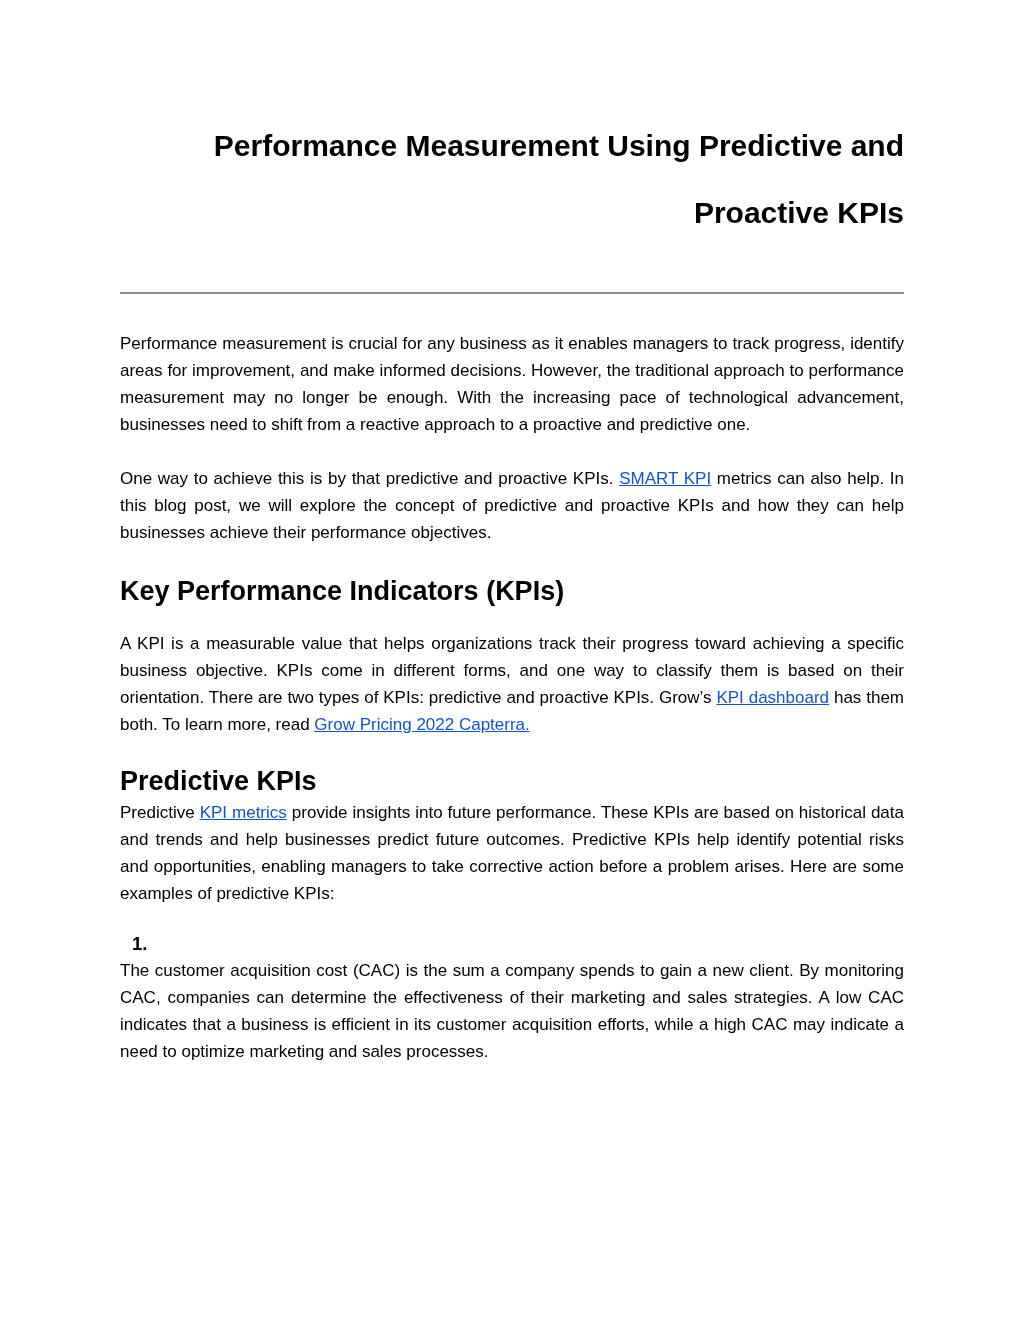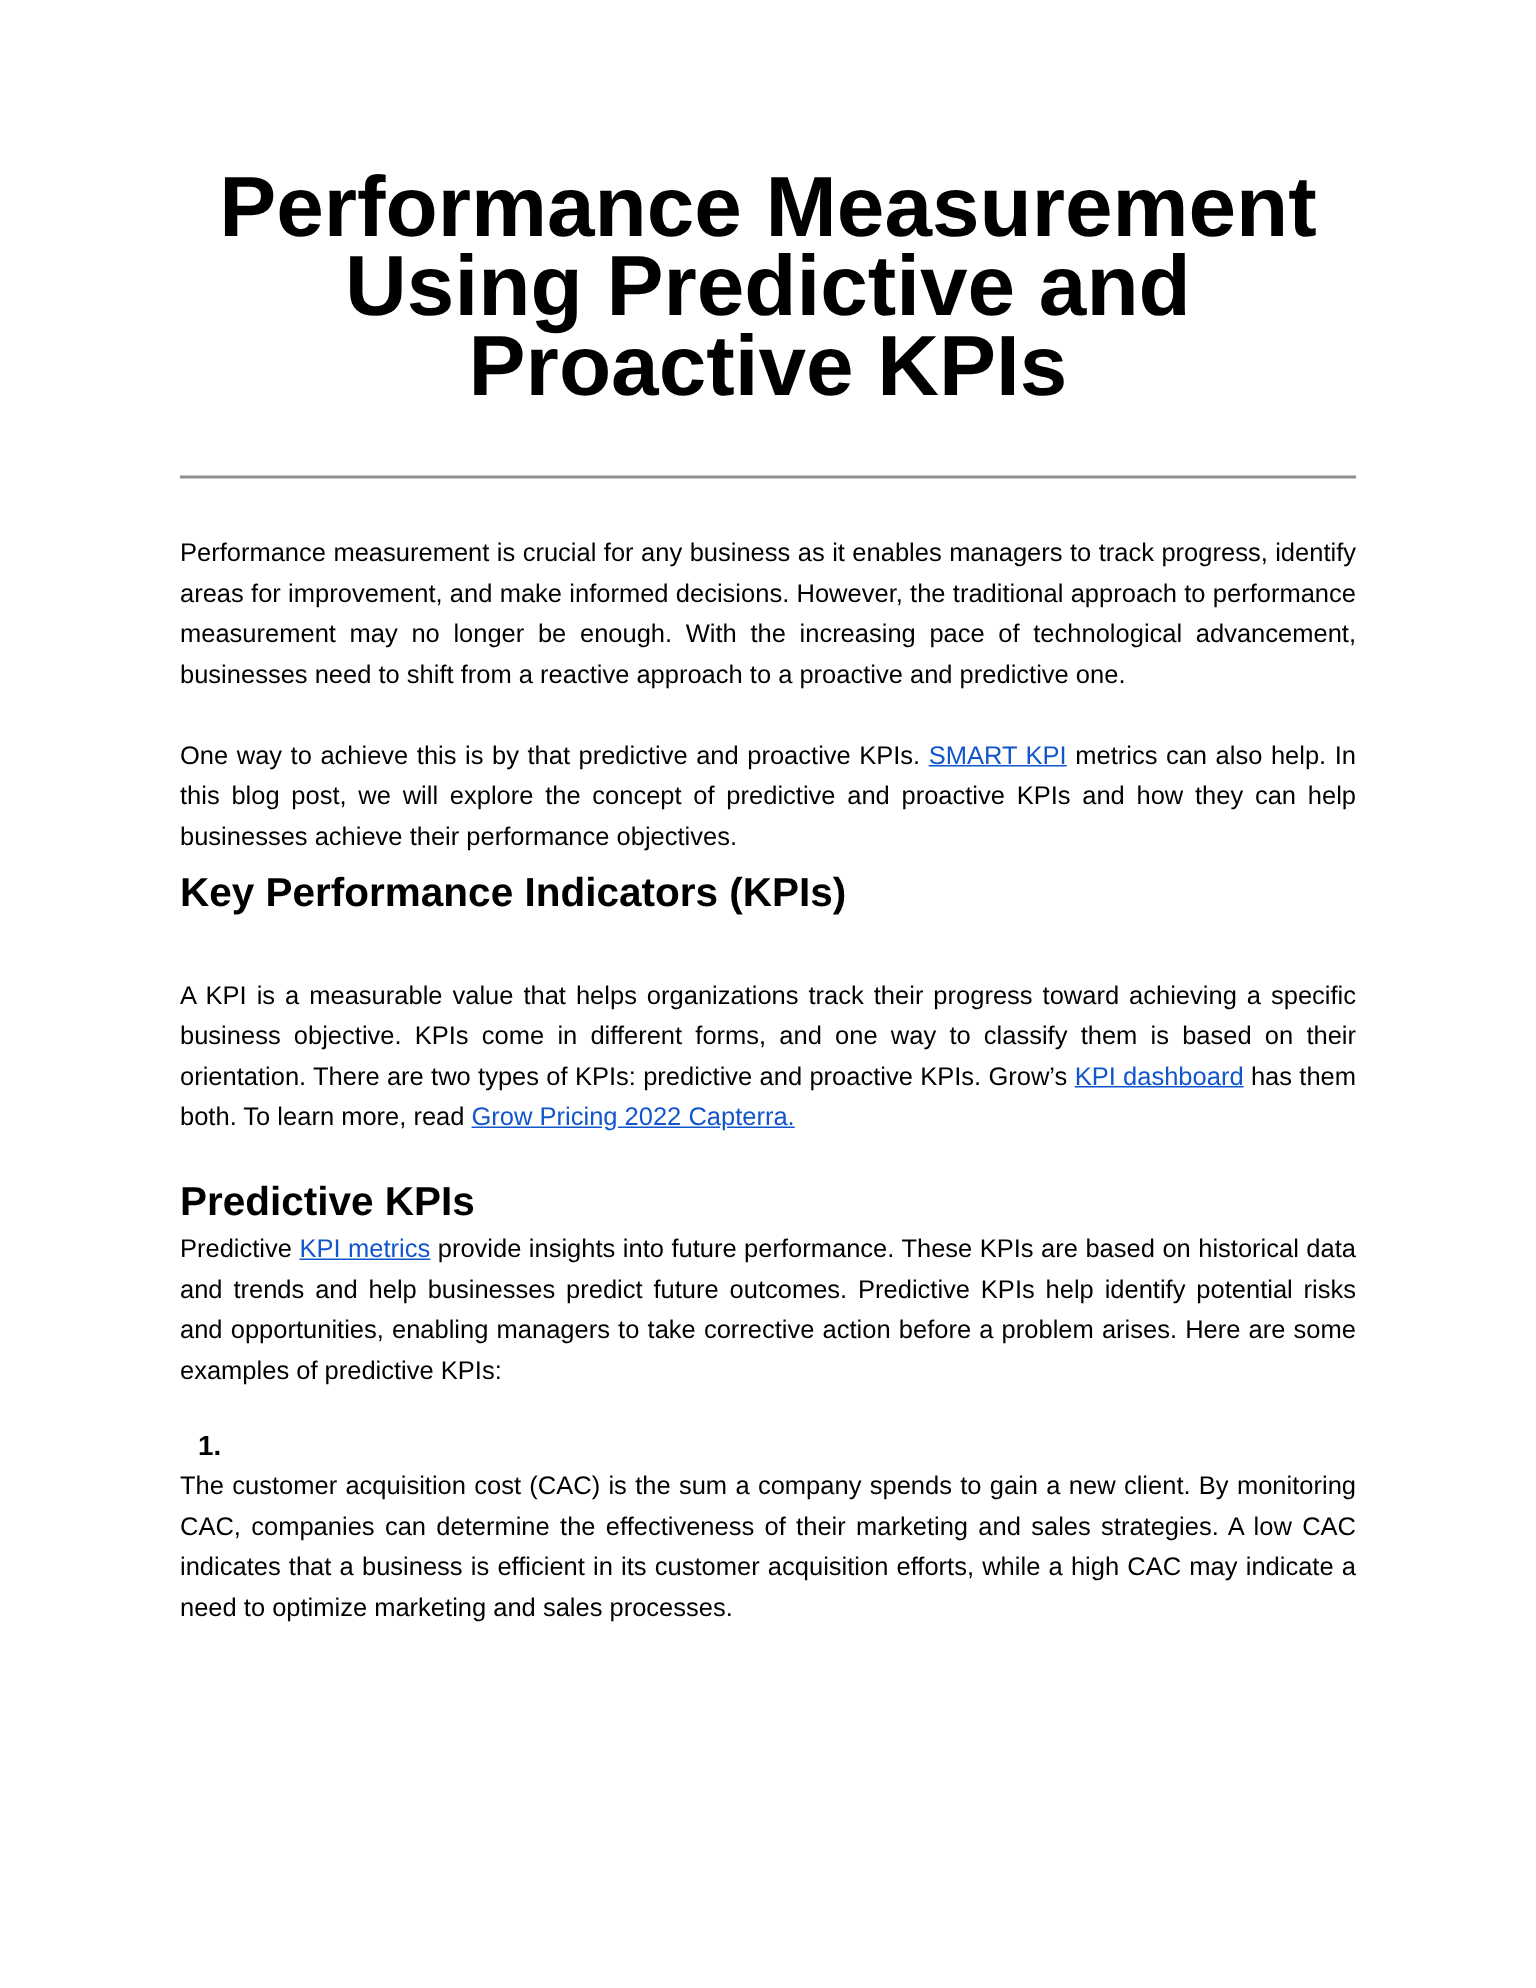--- a/index.html
+++ b/index.html
@@ -13,24 +13,24 @@
     height: 1325px;
     box-sizing: border-box;
     padding: 112px 120px 0 120px;
     background: var(--bg, #ffffff);
     color: var(--text, #000000);
     font-family: "Liberation Sans", "DejaVu Sans", sans-serif;
     overflow: hidden;
   }
   .doc-title {
     margin: 0;
-    font-size: 57px;
-    line-height: 53px;
+    font-size: 30px;
+    line-height: 67px;
     font-weight: bold;
-    text-align: center;
+    text-align: right;
     letter-spacing: 0;
   }
   .title-divider {
     margin: 46px 0 0 0;
     border: none;
     height: 2px;
     background: var(--divider, #8f8f8f);
   }
   .body-text {
     margin: 0;
@@ -39,22 +39,22 @@
     text-align: justify;
   }
   .para-1 { margin-top: 36px; }
   .para-2 { margin-top: 27px; }
   .section-heading {
     margin: 0;
     font-size: 27px;
     line-height: 36px;
     font-weight: bold;
   }
-  .h-kpi  { margin-top: 6px; }
-  .para-3 { margin-top: 37px; }
+  .h-kpi  { margin-top: 27px; }
+  .para-3 { margin-top: 21px; }
   .h-pred { margin-top: 25px; }
   .para-4 { }
   .list-item {
     display: flex;
     margin-top: 23px;
     font-size: 18.5px;
     line-height: 27px;
     font-weight: bold;
   }
   .list-number {

